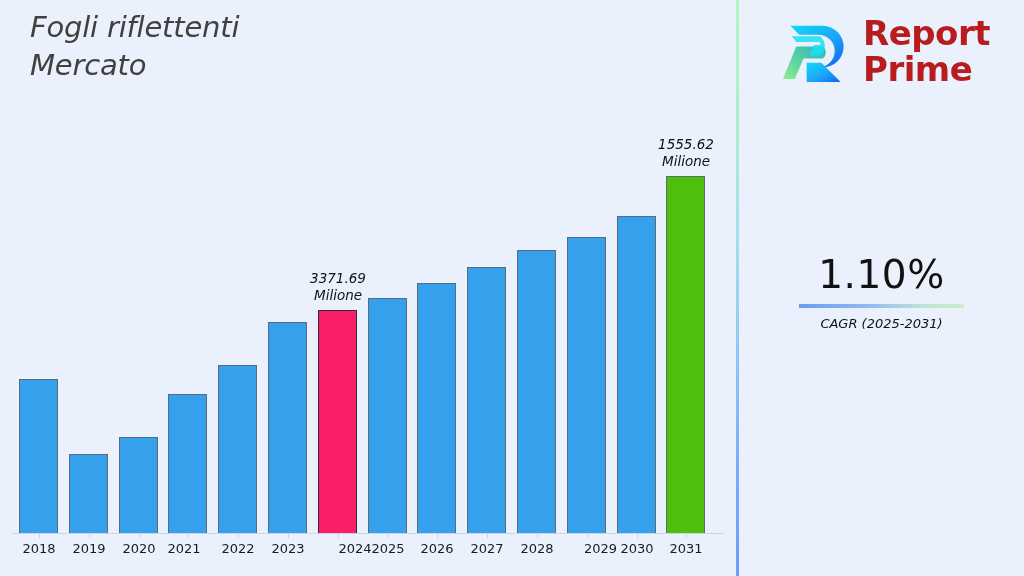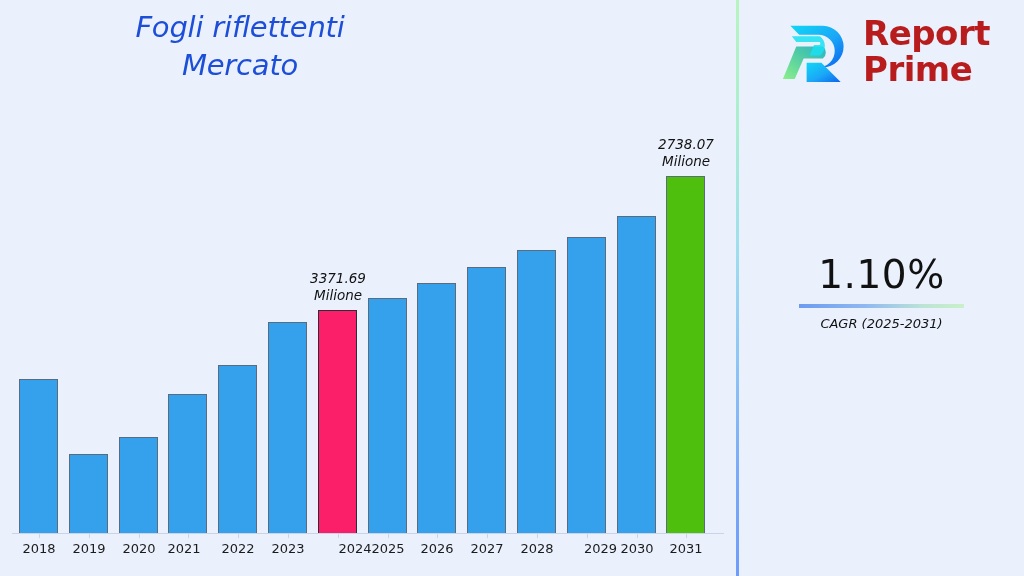--- a/index.html
+++ b/index.html
@@ -34,24 +34,23 @@
 
   .chart-title {
     position: absolute;
     left: 30px;
     top: 8px;
     width: 420px;
     font-family: "DejaVu Sans", sans-serif;
     font-style: italic;
     font-size: 29px;
     line-height: 38px;
-    color: #1d4ed8;
+    color: #404040;
     letter-spacing: -0.2px;
     white-space: pre-line;
-    text-align: center;
   }
 
   
   .plot-area {
     position: absolute;
     left: 0;
     top: 0;
     width: 737px;
     height: 576px;
   }
@@ -226,21 +225,21 @@
         <div class="x-label" style="left: 537px;">2028</div>
         <div class="bar blue" title="2029: 3390 Milione" style="left: 567px; top: 237px; width: 39px; height: 296px;"></div>
         <div class="bar-tick" style="left: 587px;"></div>
         <div class="x-label" style="left: 587px; text-align: right;">2029</div>
         <div class="bar blue" title="2030: 3451 Milione" style="left: 617px; top: 216px; width: 39px; height: 317px;"></div>
         <div class="bar-tick" style="left: 637px;"></div>
         <div class="x-label" style="left: 637px;">2030</div>
         <div class="bar green" title="2031: 3640.04 Milione" style="left: 666px; top: 176px; width: 39px; height: 357px;"></div>
         <div class="bar-tick" style="left: 686px;"></div>
         <div class="x-label" style="left: 686px;">2031</div>
-        <div class="bar-value-label" style="left: 686px; top: 136px;">2738.07
+        <div class="bar-value-label" style="left: 686px; top: 136px;">1555.62
 Milione</div>
       </div>
 
   </div>
 
   <div class="panel-divider"></div>
 
   <div class="right-panel">
 
     <div class="logo-block">

